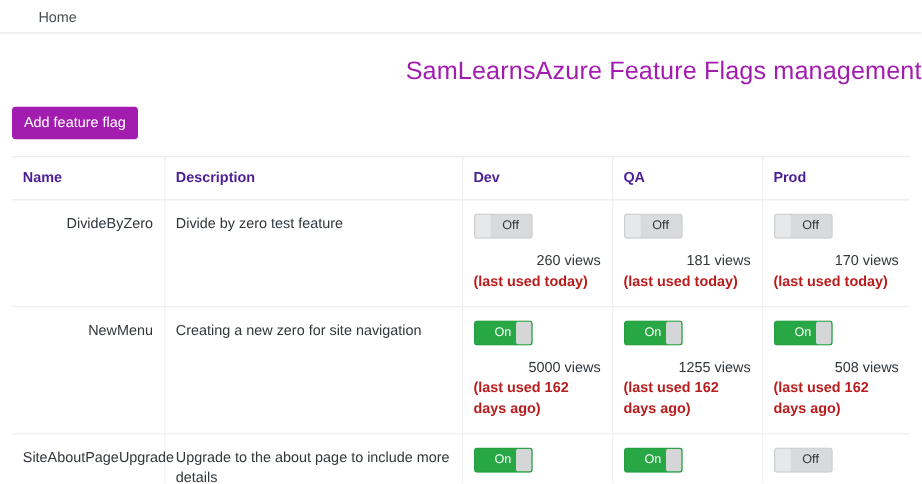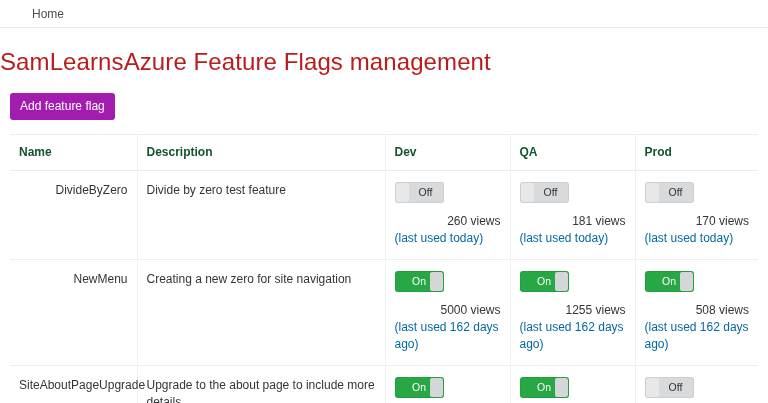--- a/index.html
+++ b/index.html
@@ -38,24 +38,24 @@
   .nav-link {
     font-size: 12px;
     color: #4a4f55;
     text-decoration: none;
     white-space: nowrap;
     cursor: pointer;
   }
 
   
   .page-title {
-    text-align: left;
-    font-size: 24px;
+    text-align: right;
+    font-size: 21px;
     font-weight: 400;
-    color: #b91c1c;
+    color: #a21caf;
     margin: 20px 0 0 0;
     letter-spacing: .1px;
   }
 
   
   .toolbar {
     padding: 17px 0 0 10px;
   }
   .btn-add {
     display: inline-block;
@@ -82,21 +82,21 @@
   }
   table.flags col.c-name  { width: 127px; }
   table.flags col.c-desc  { width: 248px; }
   table.flags col.c-env   { width: 125px; }
   table.flags col.c-env3  { width: 123px; }
 
   table.flags thead th {
     text-align: left;
     font-weight: bold;
     font-size: 12px;
-    color: #14532d;
+    color: #4c1d95;
     padding: 10px 9px 11px 9px;
     border-top: 1px solid #e9ecef;
     border-bottom: 1px solid #e9ecef;
     border-right: 1px solid #f0f1f3;
     vertical-align: top;
   }
   table.flags thead th:last-child { border-right: none; }
 
   table.flags tbody td {
     padding: 11px 9px 12px 9px;
@@ -150,22 +150,23 @@
   .toggle.off .knob { left: 0; background: #e7e8ea; }
 
   .views {
     display: block;
     color: #31363b;
     font-size: 12px;
     text-align: right;
   }
   .lastused {
     display: block;
-    color: #0369a1;
-    font-size: 12px;
+    color: #b91c1c;
+    font-size: 12px;
+    font-weight: bold;
   }
 </style>
 </head>
 <body>
 
 <div class="navbar">
   <div class="nav-links">
     <a class="nav-link">Home</a>
   </div>
 </div>

